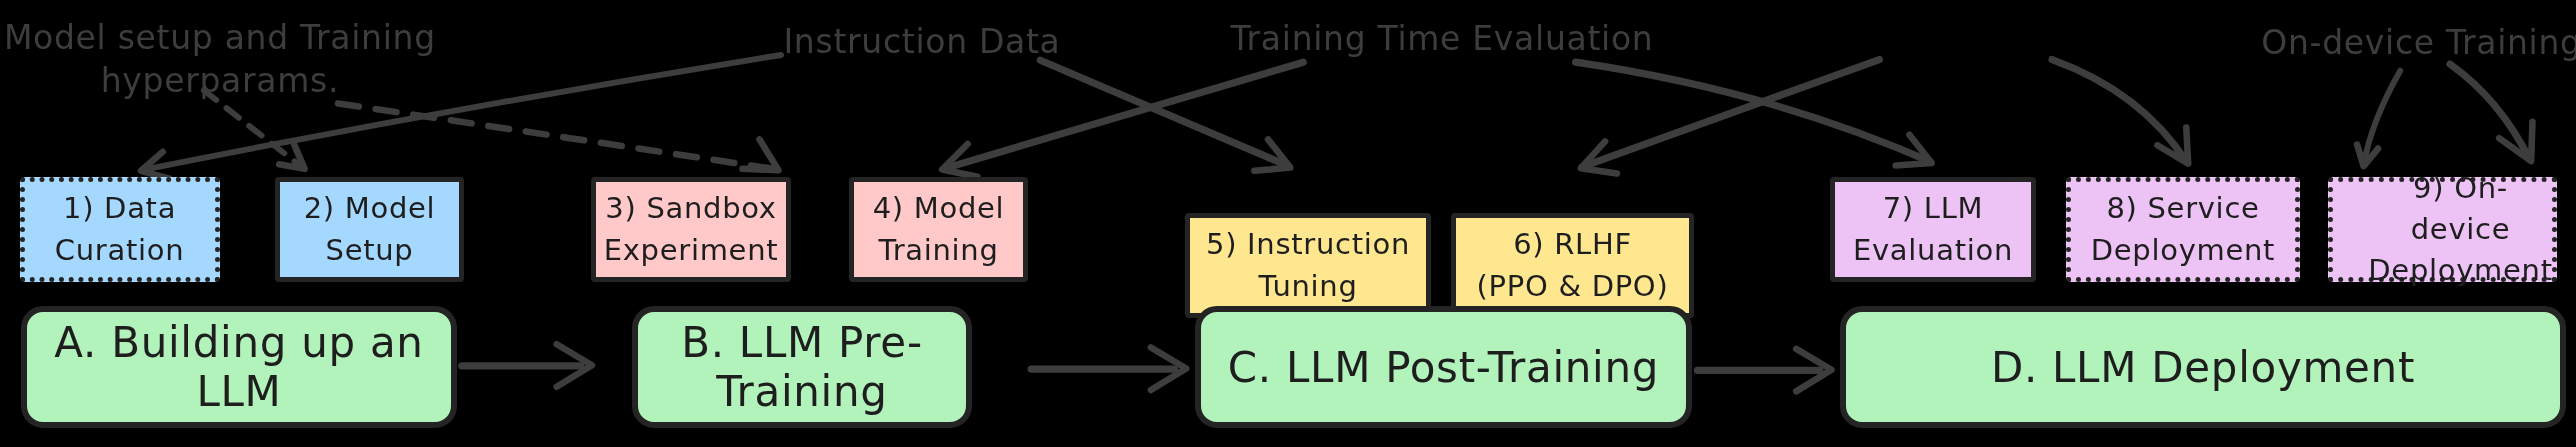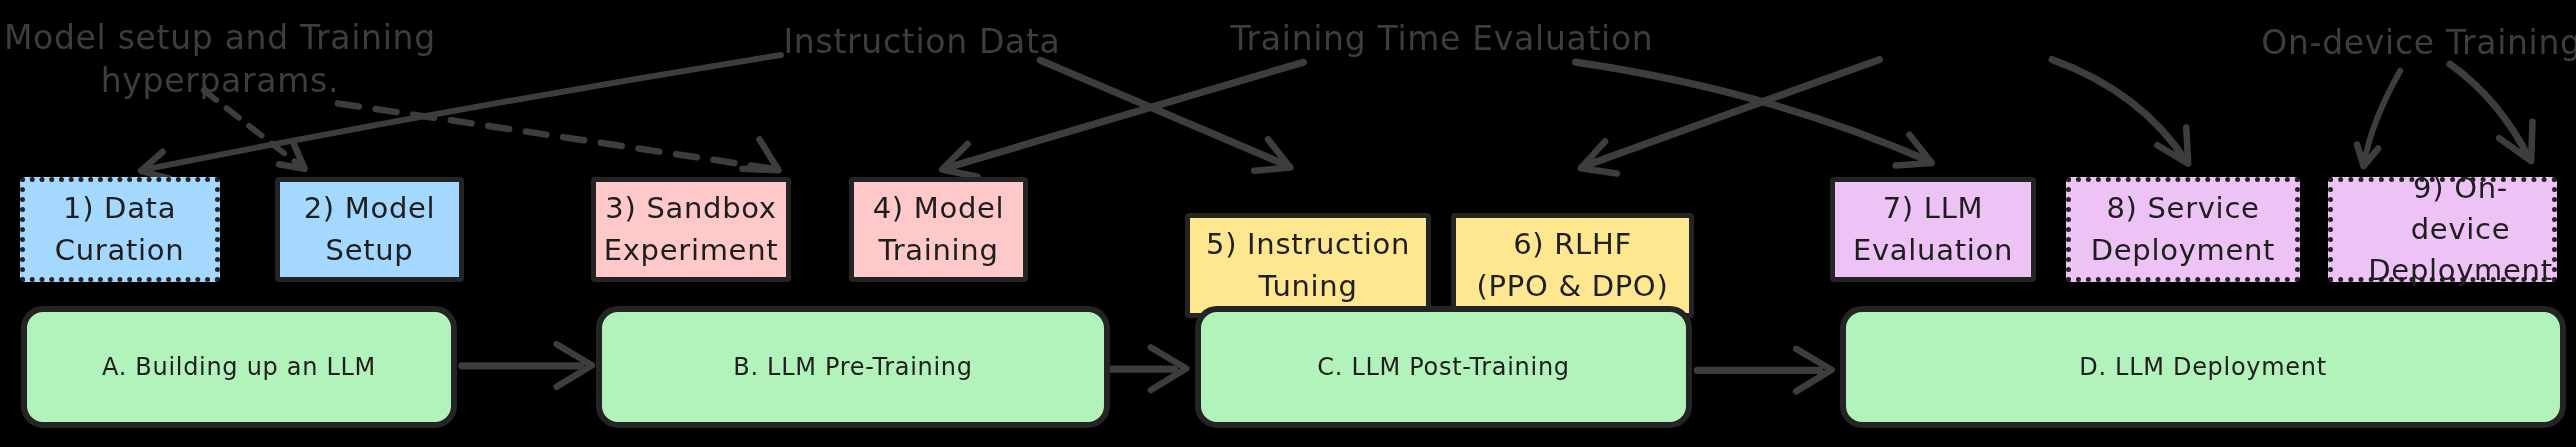--- a/index.html
+++ b/index.html
@@ -37,21 +37,21 @@
   .fill-purple{background:var(--purple,#edc3f6);}
   .phase{
     position:absolute;top:306px;height:122px;
     box-sizing:border-box;
     border:6.5px solid var(--border,#242424);
     border-radius:22px;
     background:var(--green,#b2f2bb);
     display:flex;align-items:center;justify-content:center;
     text-align:center;
     color:var(--ink,#1e1e1e);
-    font-size:24px;letter-spacing:0.7px;
+    font-size:42px;letter-spacing:0.7px;
   }
   #arrows{position:absolute;left:0;top:0;width:2576px;height:447px;pointer-events:none;}
   #arrows path{fill:none;stroke:var(--stroke,#3d3d3d);stroke-linecap:round;stroke-linejoin:round;}
   .ln{stroke-width:11px;}
   .ln-thin{stroke-width:9px;}
   .dash{stroke-width:10px;stroke-dasharray:32 26;}
   .dash-steep{stroke-width:9px;stroke-dasharray:24 20;}
   .hd{stroke-width:10px;}
 </style>
 </head>
@@ -118,18 +118,18 @@
   <div class="stage fill-yellow" style="left:1451px;width:243px;">6) RLHF
 (PPO &amp; DPO)</div>
   <div class="stage fill-purple" style="left:1830px;width:206px;">7) LLM
 Evaluation</div>
   <div class="stage dotted fill-purple" style="left:2066px;width:234px;">8) Service
 Deployment</div>
   <div class="stage dotted fill-purple" style="left:2328px;width:229px;padding-left:36px;">9) On-device
 Deployment</div>
 
   <div class="phase" style="left:21px;width:436px;">A. Building up an LLM</div>
-  <div class="phase" style="left:596px;width:514px;text-align:right;">B. LLM Pre-Training</div>
+  <div class="phase" style="left:632px;width:340px;">B. LLM Pre-Training</div>
   <div class="phase" style="left:1195px;width:497px;">C. LLM Post-Training</div>
   <div class="phase" style="left:1840px;width:726px;text-align:right;">D. LLM Deployment</div>
 
 </div>
 
 
 </body></html>

